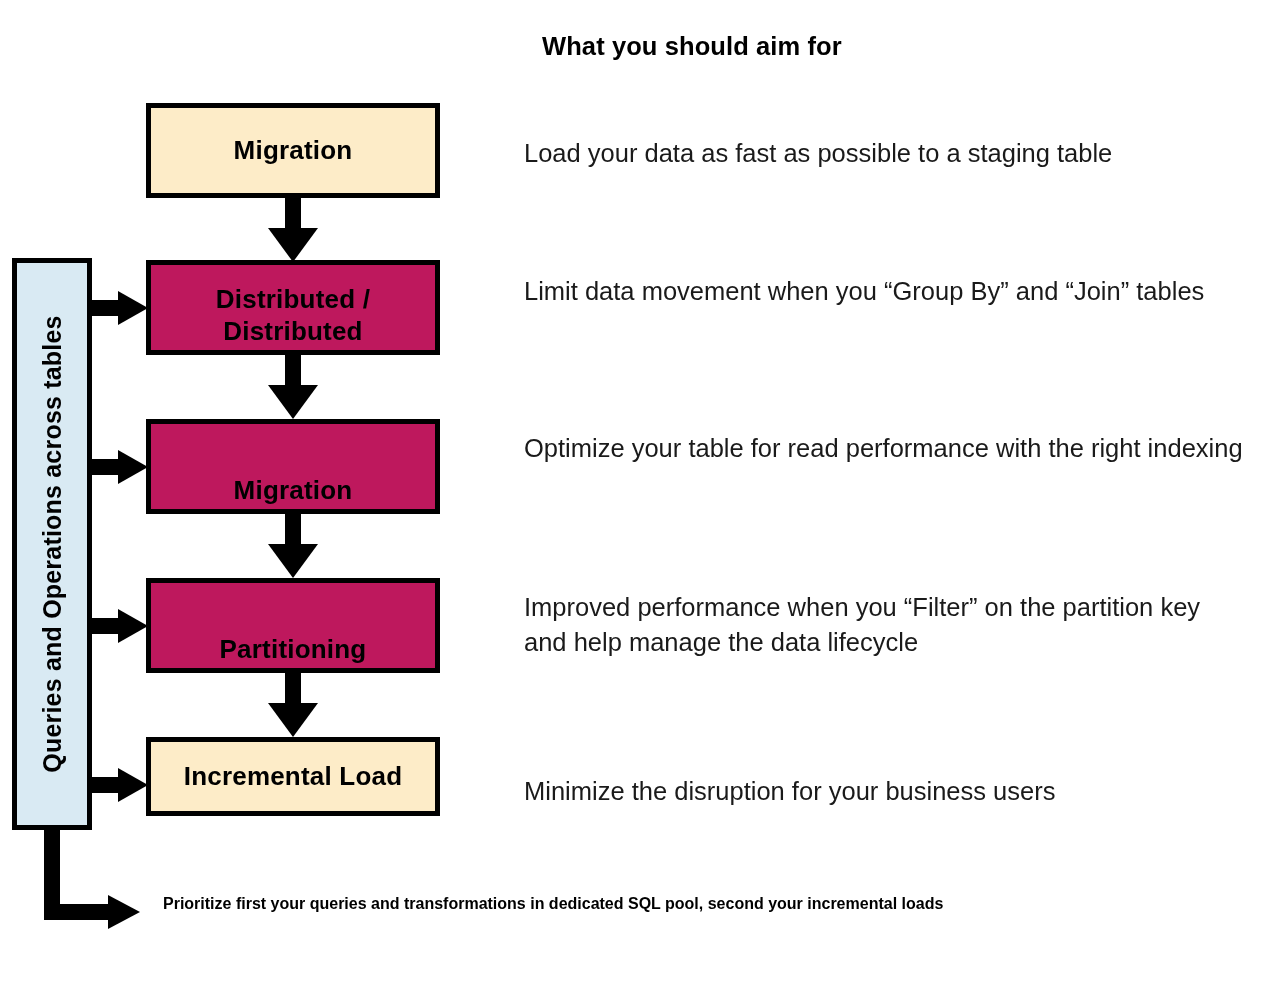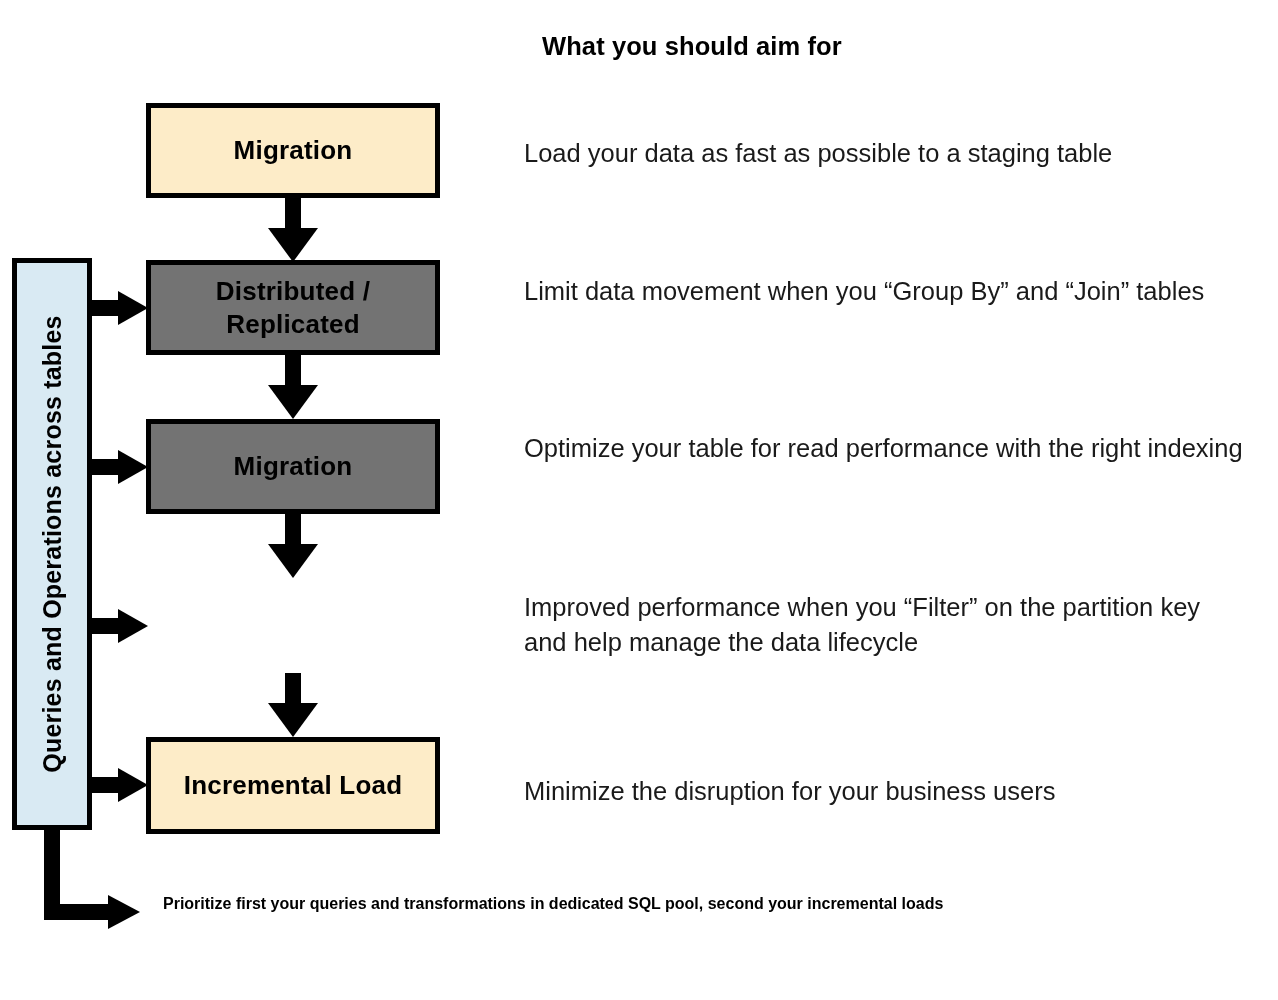--- a/index.html
+++ b/index.html
@@ -29,21 +29,21 @@
     justify-content: center;
     text-align: center;
     font-weight: bold;
     font-size: 26px;
     line-height: 1.26;
     letter-spacing: 0.2px;
     color: #000000;
     padding: 2px 6px;
   }
   .fill-peach { background: #fdecc8; }
-  .fill-green { background: #737373; }
+  .fill-green { background: #be185d; align-items: flex-end; }
 
   
   #side-panel {
     position: absolute;
     left: 12px;
     top: 258px;
     width: 80px;
     height: 572px;
     box-sizing: border-box;
     border: 5px solid #000000;
@@ -116,30 +116,33 @@
     <div id="side-panel-label">Queries and Operations across tables</div>
   </div>
 
   <div class="flow-box fill-peach" style="left:146px; top:103px; width:294px; height:95px;">
     <span>Migration</span>
   </div>
 
   <div class="flow-box fill-green" style="left:146px; top:260px; width:294px; height:95px;">
     <div>
       <div>Distributed /</div>
-      <div>Replicated</div>
+      <div>Distributed</div>
     </div>
   </div>
 
   <div class="flow-box fill-green" style="left:146px; top:419px; width:294px; height:95px;">
     <span>Migration</span>
   </div>
 
+  <div class="flow-box fill-green" style="left:146px; top:578px; width:294px; height:95px;">
+    <span>Partitioning</span>
+  </div>
 
-  <div class="flow-box fill-peach" style="left:146px; top:737px; width:294px; height:97px;">
+  <div class="flow-box fill-peach" style="left:146px; top:737px; width:294px; height:79px;">
     <span>Incremental Load</span>
   </div>
 
   <div class="desc" style="top:136px;">Load your data as fast as possible to a staging table</div>
 
   <div class="desc" style="top:274px;">Limit data movement when you “Group By” and “Join” tables</div>
 
   <div class="desc" style="top:431px;">Optimize your table for read performance with the right indexing</div>
 
   <div class="desc" style="top:590px;">Improved performance when you “Filter” on the partition key and help manage the data lifecycle</div>

